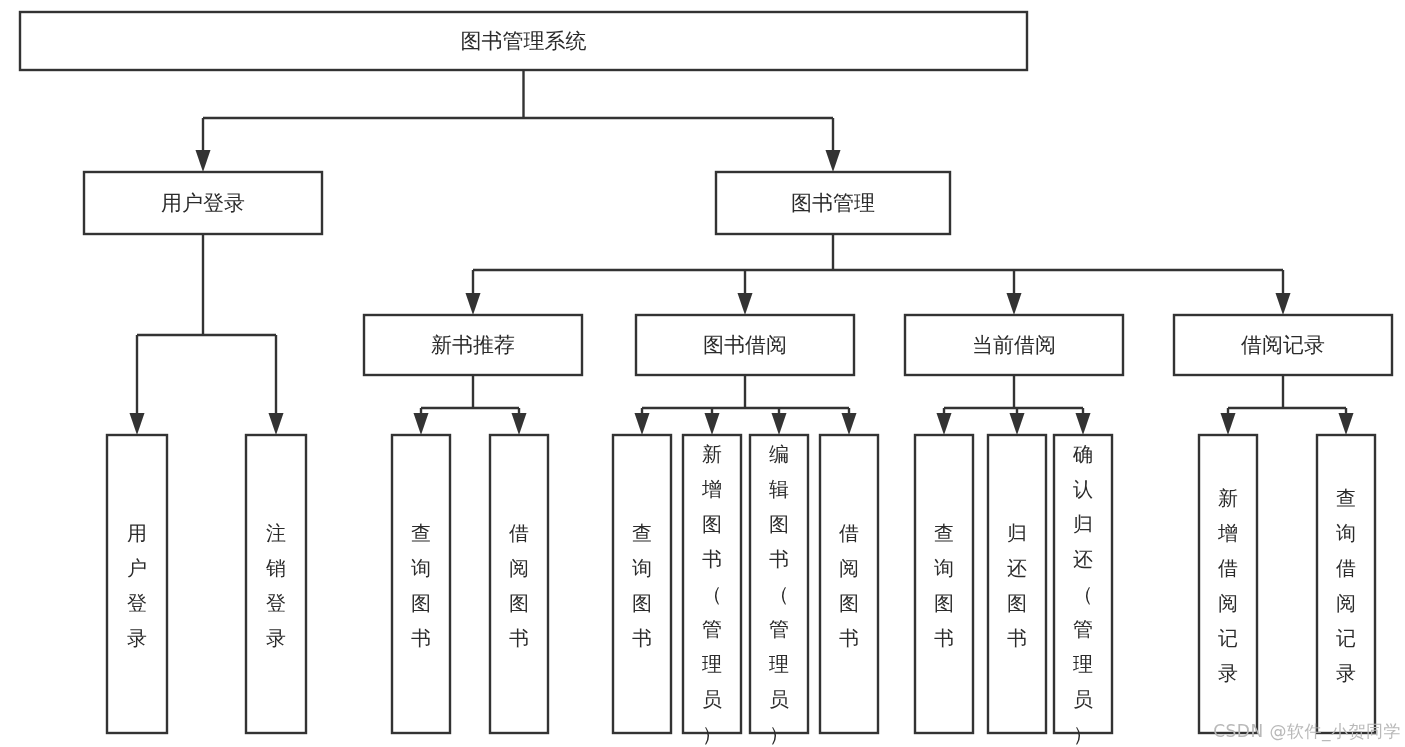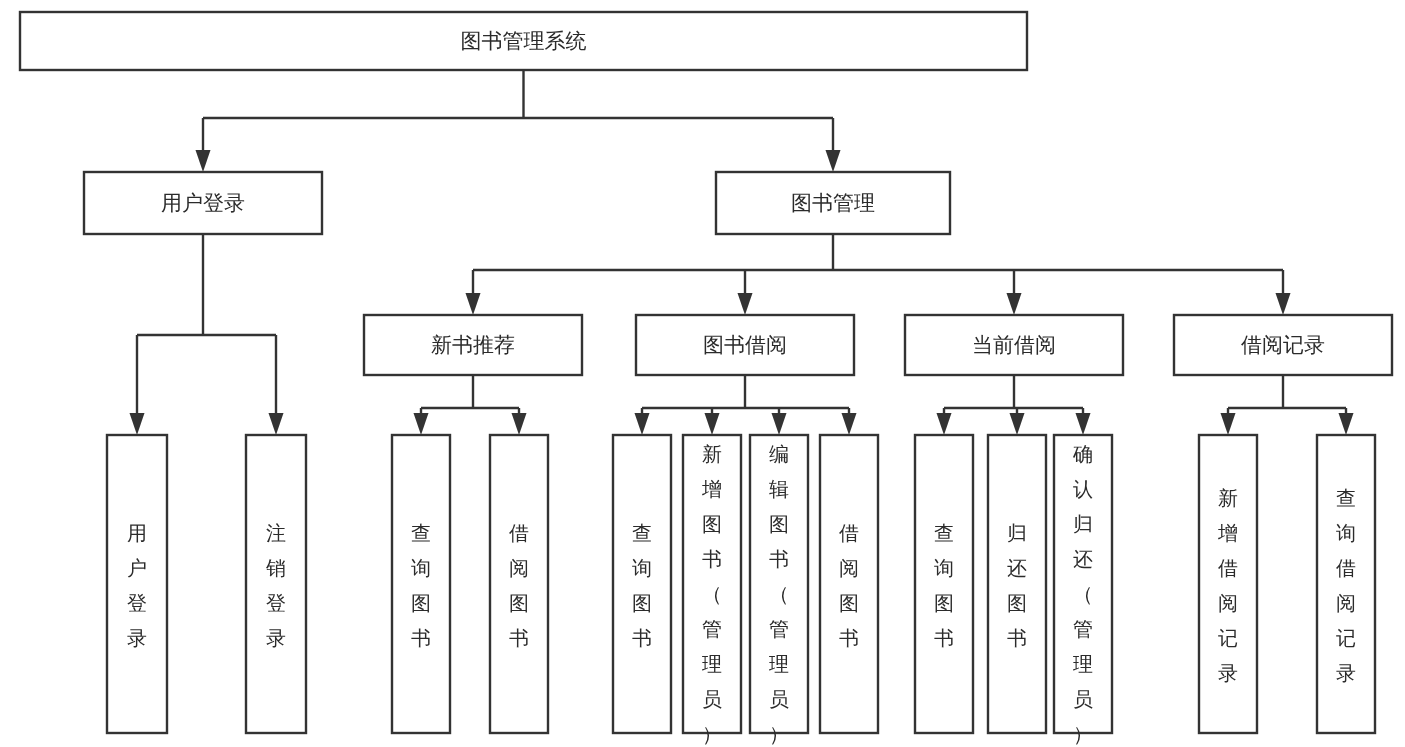--- a/index.html
+++ b/index.html
@@ -203,13 +203,14 @@
         <g>
           <rect x="1195" y="435" width="58" height="298" class="node-box"></rect>
           <text x="1224" y="505" class="node-label-v"><tspan x="1224" dy="0">新</tspan><tspan x="1224" dy="35">增</tspan><tspan x="1224" dy="35">借</tspan><tspan x="1224" dy="35">阅</tspan><tspan x="1224" dy="35">记</tspan><tspan x="1224" dy="35">录</tspan></text>
         </g>
         <g>
           <rect x="1313" y="435" width="58" height="298" class="node-box"></rect>
           <text x="1342" y="505" class="node-label-v"><tspan x="1342" dy="0">查</tspan><tspan x="1342" dy="35">询</tspan><tspan x="1342" dy="35">借</tspan><tspan x="1342" dy="35">阅</tspan><tspan x="1342" dy="35">记</tspan><tspan x="1342" dy="35">录</tspan></text>
         </g>
       </g>
     </svg>
+  <div class="watermark">CSDN @软件_小贺同学</div>
 </div>
 
 </body></html>

